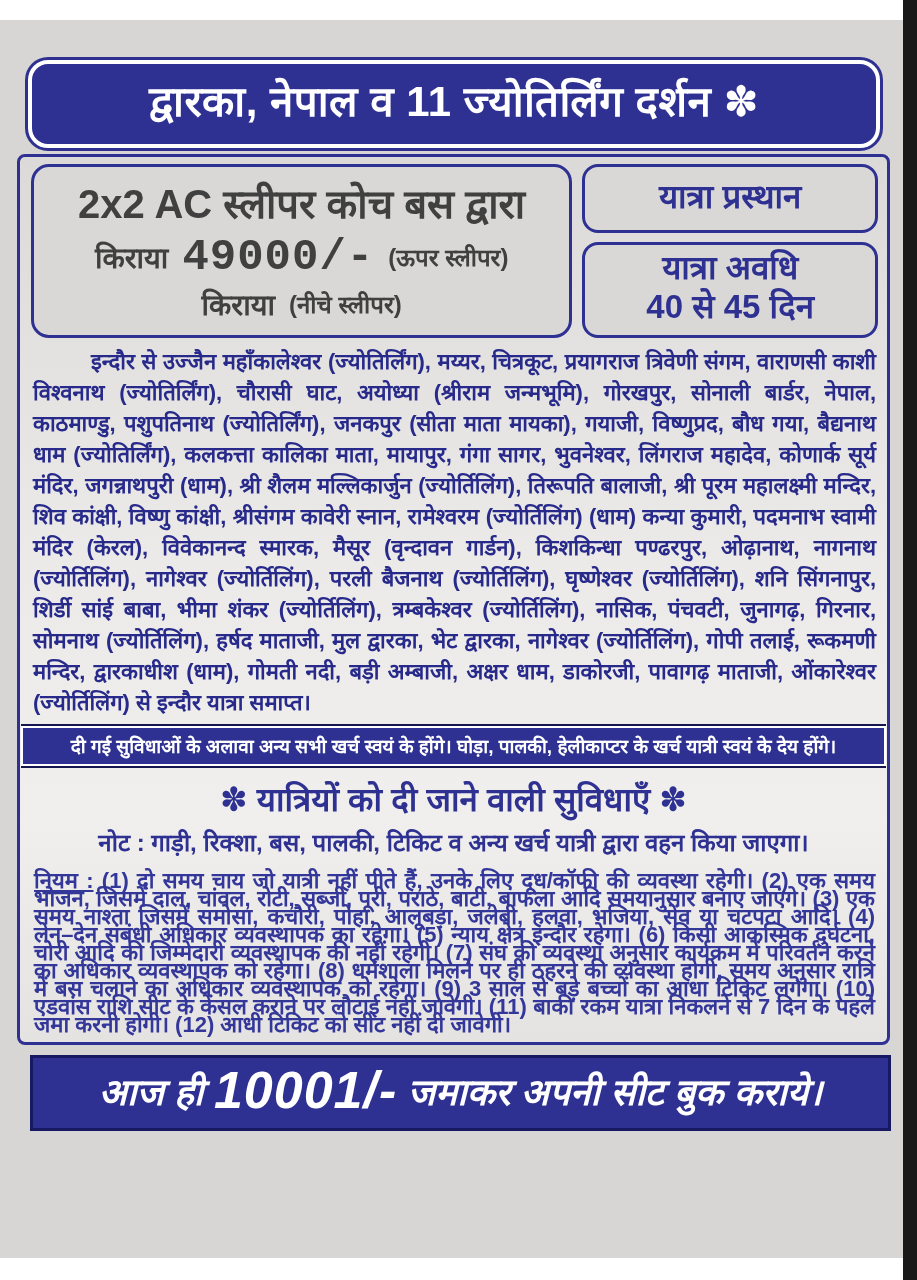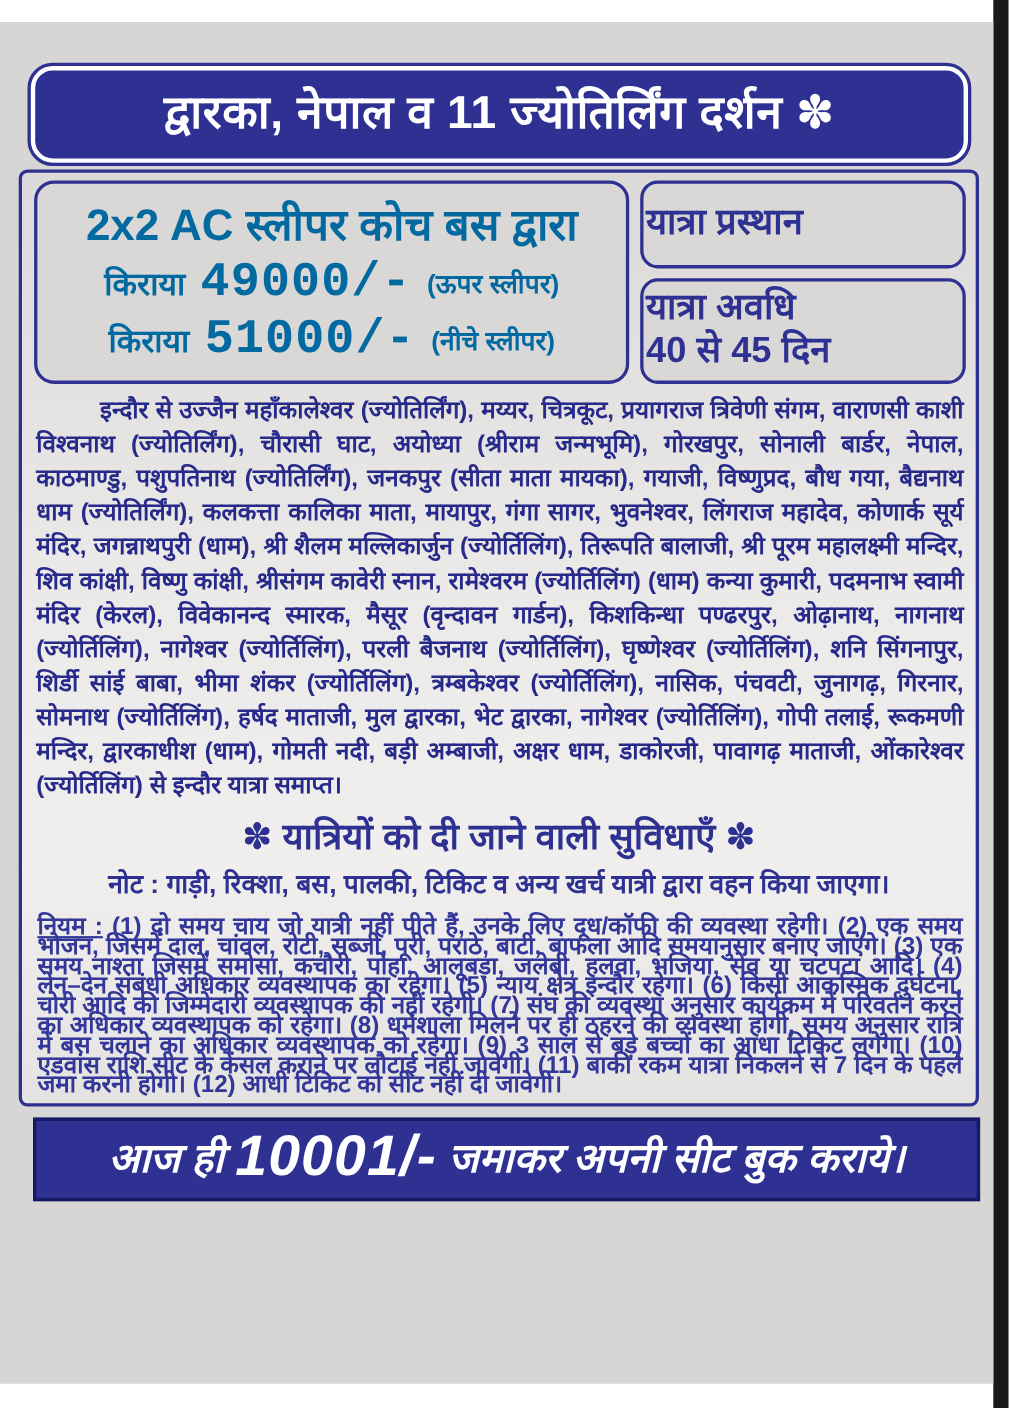--- a/index.html
+++ b/index.html
@@ -41,36 +41,36 @@
     background: linear-gradient(180deg, #dbdad8 0%, #eceae8 45%, #f0efed 75%, #e4e3e1 100%);
     padding: 5px 0 8px;
   }
   .top-row {
     display: flex; gap: 10px; margin: 2px 9px 4px 11px;
   }
   .fare-box {
     flex: 1 1 63%;
     border: 3px solid #2e3192; border-radius: 18px;
     background: #d9d8d6;
-    text-align: center; color: #0369a1;
+    text-align: center; color: #404040;
     padding: 8px 4px 12px;
   }
   .fare-heading { font-size: 40px; font-weight: bold; white-space: nowrap; }
   .fare-row {
     display: flex; justify-content: center; align-items: center;
     gap: 14px; margin-top: 2px; white-space: nowrap;
   }
   .fare-label  { font-size: 29px; font-weight: bold; }
   .fare-amount { font-size: 44px; font-weight: bold; letter-spacing: 1px; font-family: Liberation Mono, monospace; }
   .fare-note   { font-size: 24px; font-weight: bold; }
   .side-col { flex: 1 1 34%; display: flex; flex-direction: column; gap: 9px; }
   .side-box {
     border: 3px solid #2e3192; border-radius: 16px;
     background: #d9d8d6; color: #2e3192;
-    text-align: left; padding: 4px 2px 8px; flex: 1;
+    text-align: center; padding: 4px 2px 8px; flex: 1;
     display: flex; flex-direction: column; justify-content: center;
   }
   .side-box .s1 { font-size: 33px; font-weight: bold; line-height: 1.15; }
   .side-box .s2 { font-size: 29px; font-weight: bold; line-height: 1.2; }
   .side-box.duration .s2 { font-size: 33px; }
   
   .itinerary {
     margin: 8px 11px 6px 13px;
     color: #272a8a;
     font-size: 22px; font-weight: bold;
@@ -129,37 +129,37 @@
     <div class="top-row">
       <div class="fare-box">
         <div class="fare-heading">2x2 AC स्लीपर कोच बस द्वारा</div>
         <div class="fare-row">
           <span class="fare-label">किराया</span>
           <span class="fare-amount">49000/-</span>
           <span class="fare-note">(ऊपर स्लीपर)</span>
         </div>
         <div class="fare-row">
           <span class="fare-label">किराया</span>
-          <span class="fare-amount">51000/-</span>
           <span class="fare-note">(नीचे स्लीपर)</span>
         </div>
       </div>
       <div class="side-col">
         <div class="side-box">
           <div class="s1">यात्रा प्रस्थान</div>
         </div>
         <div class="side-box duration">
           <div class="s1">यात्रा अवधि</div>
           <div class="s2">40 से 45 दिन</div>
         </div>
       </div>
     </div>
 
     <div class="itinerary">इन्दौर से उज्जैन महाँकालेश्वर (ज्योतिर्लिंग), मय्यर, चित्रकूट, प्रयागराज त्रिवेणी संगम, वाराणसी काशी विश्वनाथ (ज्योतिर्लिंग), चौरासी घाट, अयोध्या (श्रीराम जन्मभूमि), गोरखपुर, सोनाली बार्डर, नेपाल, काठमाण्डु, पशुपतिनाथ (ज्योतिर्लिंग), जनकपुर (सीता माता मायका), गयाजी, विष्णुप्रद, बौध गया, बैद्यनाथ धाम (ज्योतिर्लिंग), कलकत्ता कालिका माता, मायापुर, गंगा सागर, भुवनेश्वर, लिंगराज महादेव, कोणार्क सूर्य मंदिर, जगन्नाथपुरी (धाम), श्री शैलम मल्लिकार्जुन (ज्योर्तिलिंग), तिरूपति बालाजी, श्री पूरम महालक्ष्मी मन्दिर, शिव कांक्षी, विष्णु कांक्षी, श्रीसंगम कावेरी स्नान, रामेश्वरम (ज्योर्तिलिंग) (धाम) कन्या कुमारी, पदमनाभ स्वामी मंदिर (केरल), विवेकानन्द स्मारक, मैसूर (वृन्दावन गार्डन), किशकिन्धा पण्ढरपुर, ओढ़ानाथ, नागनाथ (ज्योर्तिलिंग), नागेश्वर (ज्योर्तिलिंग), परली बैजनाथ (ज्योर्तिलिंग), घृष्णेश्वर (ज्योर्तिलिंग), शनि सिंगनापुर, शिर्डी सांई बाबा, भीमा शंकर (ज्योर्तिलिंग), त्रम्बकेश्वर (ज्योर्तिलिंग), नासिक, पंचवटी, जुनागढ़, गिरनार, सोमनाथ (ज्योर्तिलिंग), हर्षद माताजी, मुल द्वारका, भेट द्वारका, नागेश्वर (ज्योर्तिलिंग), गोपी तलाई, रूकमणी मन्दिर, द्वारकाधीश (धाम), गोमती नदी, बड़ी अम्बाजी, अक्षर धाम, डाकोरजी, पावागढ़ माताजी, ओंकारेश्वर (ज्योर्तिलिंग) से इन्दौर यात्रा समाप्त।</div>
 
+    <div class="expense-banner">दी गई सुविधाओं के अलावा अन्य सभी खर्च स्वयं के  होंगे। घोड़ा, पालकी, हेलीकाप्टर के खर्च यात्री स्वयं के देय होंगे।</div>
 
     <div class="facilities-heading">✽ यात्रियों को दी जाने वाली सुविधाएँ ✽</div>
     <div class="note-line">नोट : गाड़ी, रिक्शा, बस, पालकी, टिकिट व अन्य खर्च यात्री द्वारा वहन किया जाएगा।</div>
 
     <div class="rules"><span class="rules-label">नियम :</span><span> (1) दो समय चाय जो यात्री नहीं पीते हैं, उनके लिए दूध/कॉफी की व्यवस्था रहेगी। (2) एक समय भोजन, जिसमें दाल, चांवल, रोटी, सब्जी, पूरी, पराठे, बाटी, बाफला आदि समयानुसार बनाए जाएंगे। (3) एक समय नाश्ता जिसमें समोसा, कचौरी, पोहा, आलूबड़ा, जलेबी, हलवा, भजिया, सेंव या चटपटा आदि। (4) लेन–देन संबंधी अधिकार व्यवस्थापक का रहेगा। (5) न्याय क्षेत्र इन्दौर रहेगा। (6) किसी आकस्मिक दुर्घटना, चोरी आदि की जिम्मेदारी व्यवस्थापक की नहीं रहेगी। (7) संघ की व्यवस्था अनुसार कार्यक्रम में परिवर्तन करने का अधिकार व्यवस्थापक को रहेगा। (8) धर्मशाला मिलने पर ही ठहरने की व्यवस्था होगी, समय अनुसार रात्रि में बस चलाने का अधिकार व्यवस्थापक को रहेगा। (9) 3 साल से बड़े बच्चों का आधा टिकिट लगेगा। (10) एडवांस राशि सीट के केंसल कराने पर लौटाई नहीं जावेगी। (11) बाकी रकम यात्रा निकलने से 7 दिन के पहले जमा करनी होगी। (12) आधी टिकिट को सीट नहीं दी जावेगी।</span></div>
 
   </div>
 
   <div class="booking-banner">
     <span class="b-txt">आज ही</span>

